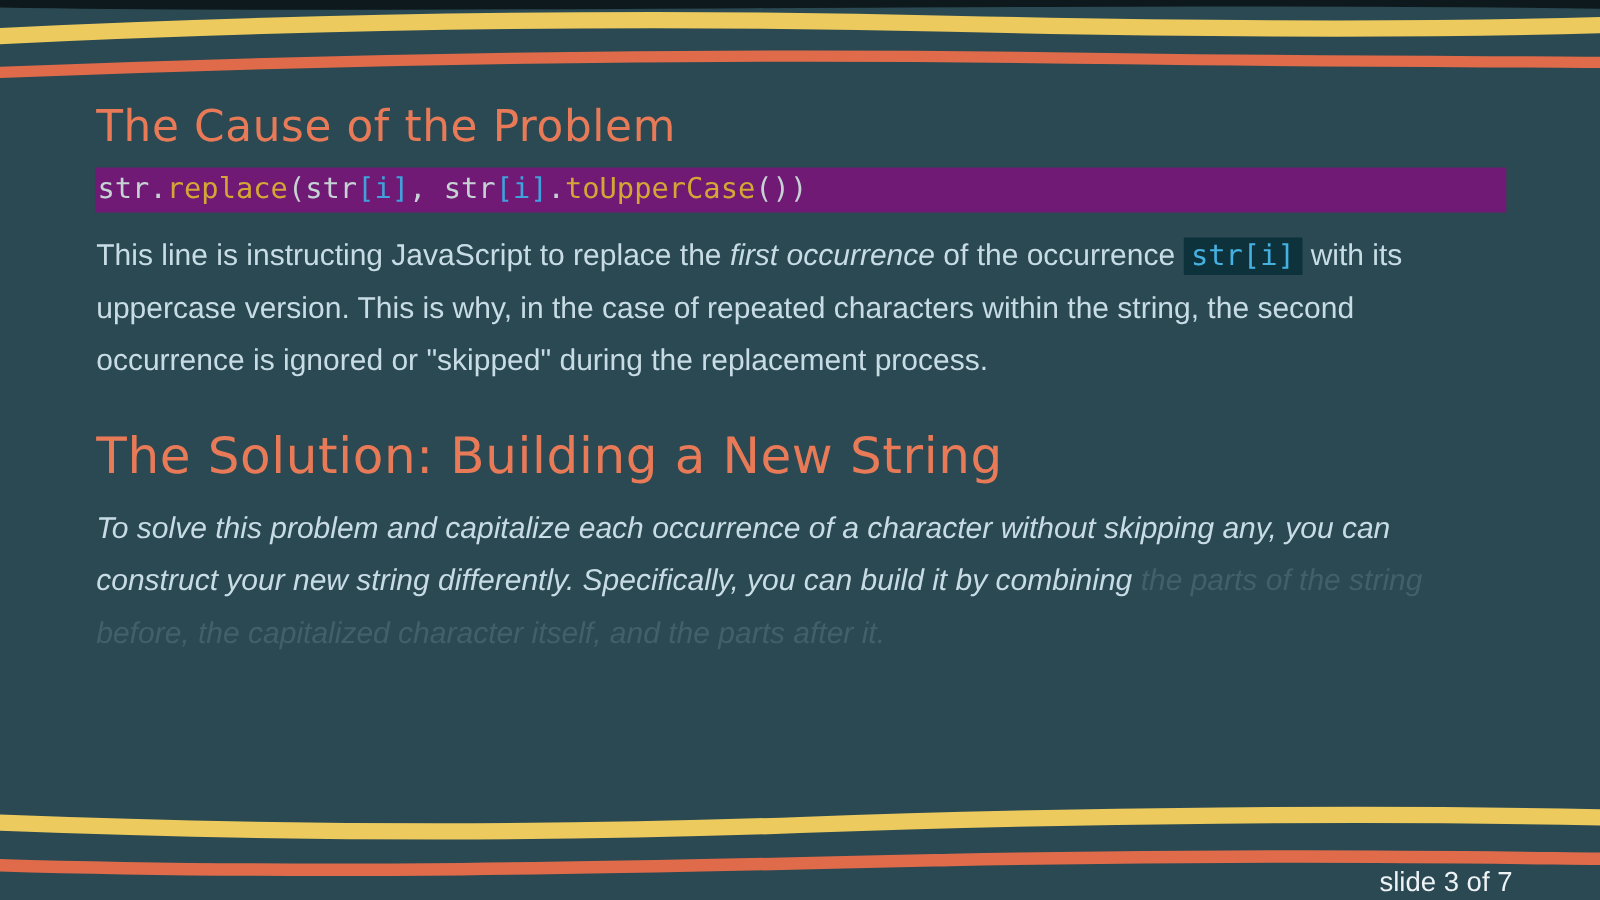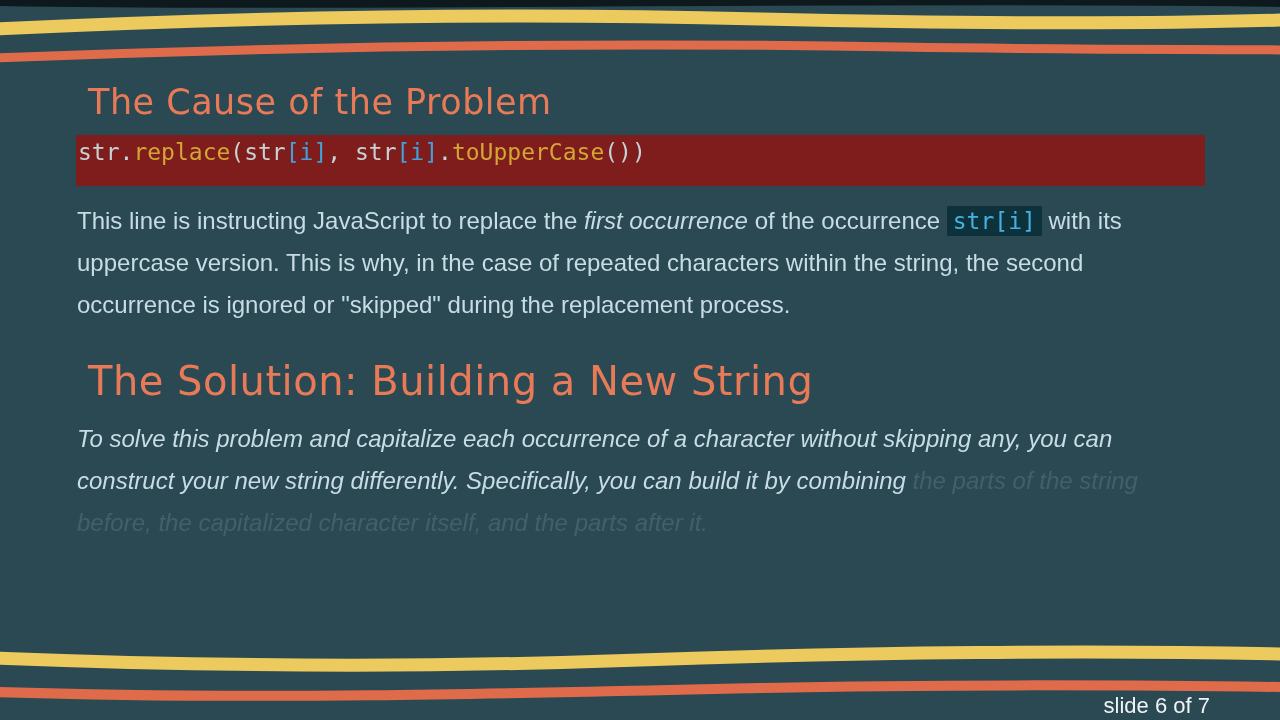--- a/index.html
+++ b/index.html
@@ -28,21 +28,21 @@
     position: absolute;
     left: 77px;
     top: 0;
     width: 1128px;
   }
   h1.heading, h2.heading {
     font-family: "DejaVu Sans", sans-serif;
     font-weight: normal;
     color: #e87a58;
     letter-spacing: 0.5px;
-    margin: 11px;
+    margin: 0;
   }
   h1.heading {
     margin-top: 80px;
     font-size: 35px;
     line-height: 44px;
   }
   h2.heading {
     margin-top: 30px;
     font-size: 40px;
     line-height: 50px;
@@ -64,22 +64,22 @@
     font-size: 23px;
     background: #0d323b;
     color: #46b1e0;
     padding: 2px 6px;
     border-radius: 1px;
   }
   pre.codeblock {
     margin: 10px 0 0 -1px;
     width: 1129px;
     box-sizing: border-box;
-    background: #7f1d1d;
-    padding: 4px 8px 20px 2px;
+    background: #701a75;
+    padding: 4px 8px 5px 2px;
     font-family: "DejaVu Sans Mono", monospace;
     font-size: 23px;
     line-height: 27px;
     white-space: pre;
   }
   .tok-plain { color: #c6d2d4; }
   .tok-function { color: #d3a636; }
   .tok-bracket { color: #3fa2dc; }
 
   .slide-indicator {
@@ -116,15 +116,15 @@
 
     <p class="body solution"><span>To solve this problem and capitalize each occurrence of a character without skipping any, you can construct your new string differently. Specifically, you can build it by combining </span><span class="faded">the parts of the string before, the capitalized character itself, and the parts after it.</span></p>
 
   </main>
 
   <svg class="deco bottom" viewBox="0 0 1280 90" aria-hidden="true">
     <path d="M -4,28 C 200,36 420,38 640,30 C 860,22 1100,20 1284,24" fill="none" stroke-width="13" stroke="#ecca5e"></path>
     <path d="M -4,62 C 250,70 500,64 760,58 C 1000,53 1180,56 1284,57" fill="none" stroke-width="10" stroke="#e06b4a"></path>
   </svg>
 
-  <div class="slide-indicator">slide 6 of 7</div>
+  <div class="slide-indicator">slide 3 of 7</div>
 
 </div>
 
 </body></html>

